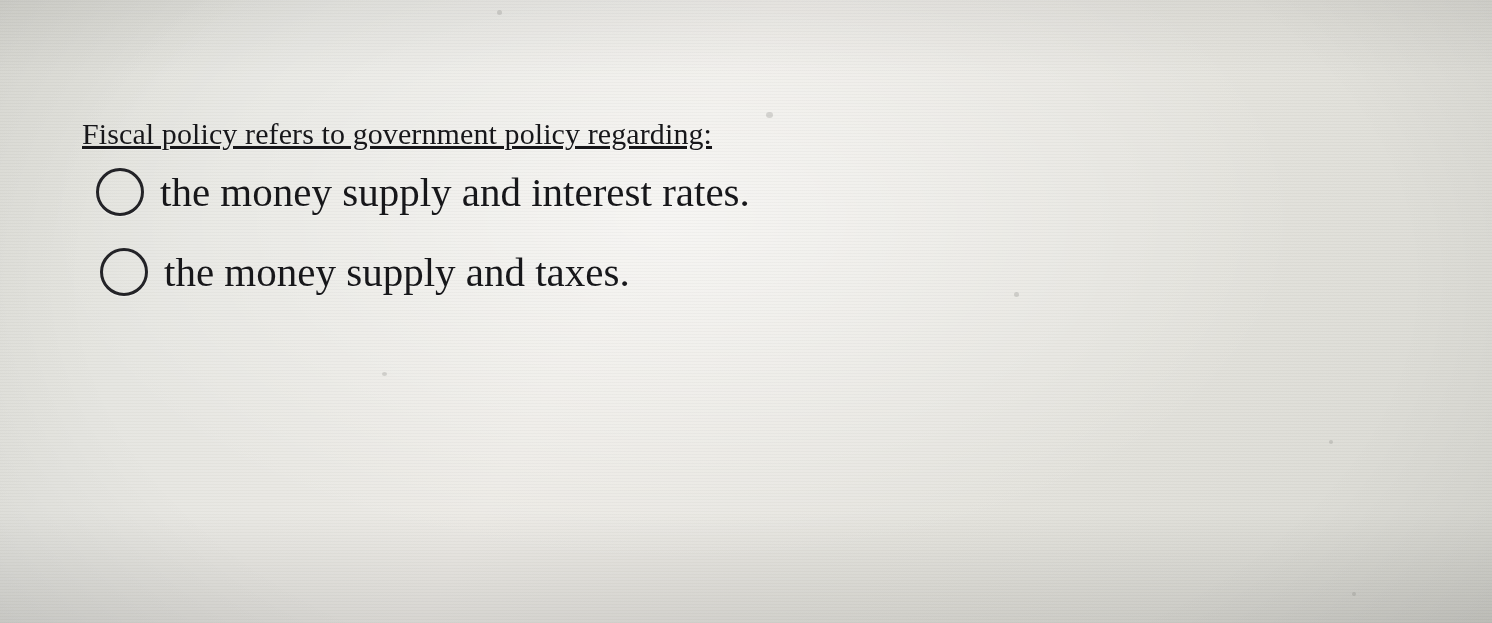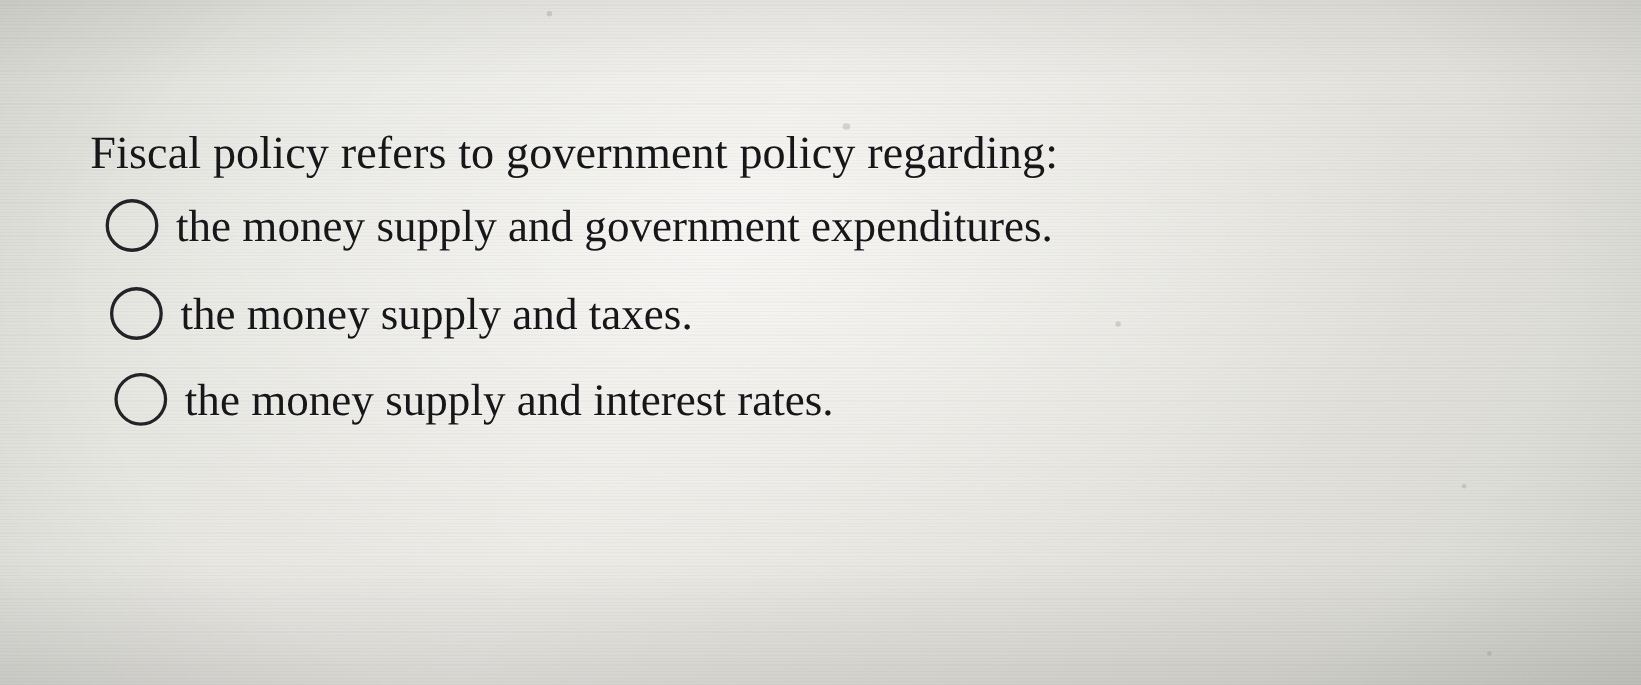--- a/index.html
+++ b/index.html
@@ -49,26 +49,27 @@
     pointer-events: none;
   }
 
   .content {
     position: relative;
     z-index: 3;
     padding: 118px 0 0 82px;
   }
 
   .question {
-    font-size: 42px;
+    font-size: 30px;
     line-height: 1.08;
     color: #17171a;
     letter-spacing: 0.1px;
     margin: 0 0 18px 0;
     text-shadow: 0 1px 0 rgba(255,255,255,0.35);
+    text-decoration: underline;
   }
 
   .options {
     margin: 0;
     padding: 0;
     list-style: none;
   }
 
   .option {
     display: flex;
@@ -119,31 +120,27 @@
   <span class="speck" style="left:1329px; top:440px; width:4px; height:4px;"></span>
   <span class="speck" style="left:1352px; top:592px; width:4px; height:4px;"></span>
   <span class="speck" style="left:382px; top:372px; width:5px; height:4px;"></span>
 
   <div class="content">
 
     <p class="question">Fiscal policy refers to government policy regarding:</p>
 
     <ul class="options">
 
+
       <li class="option">
         <span class="radio"></span>
-        <span class="option-label">the money supply and government expenditures.</span>
+        <span class="option-label">the money supply and interest rates.</span>
       </li>
 
       <li class="option">
         <span class="radio"></span>
         <span class="option-label">the money supply and taxes.</span>
-      </li>
-
-      <li class="option">
-        <span class="radio"></span>
-        <span class="option-label">the money supply and interest rates.</span>
       </li>
 
 
     </ul>
   </div>
 </div>
 
 </body></html>

